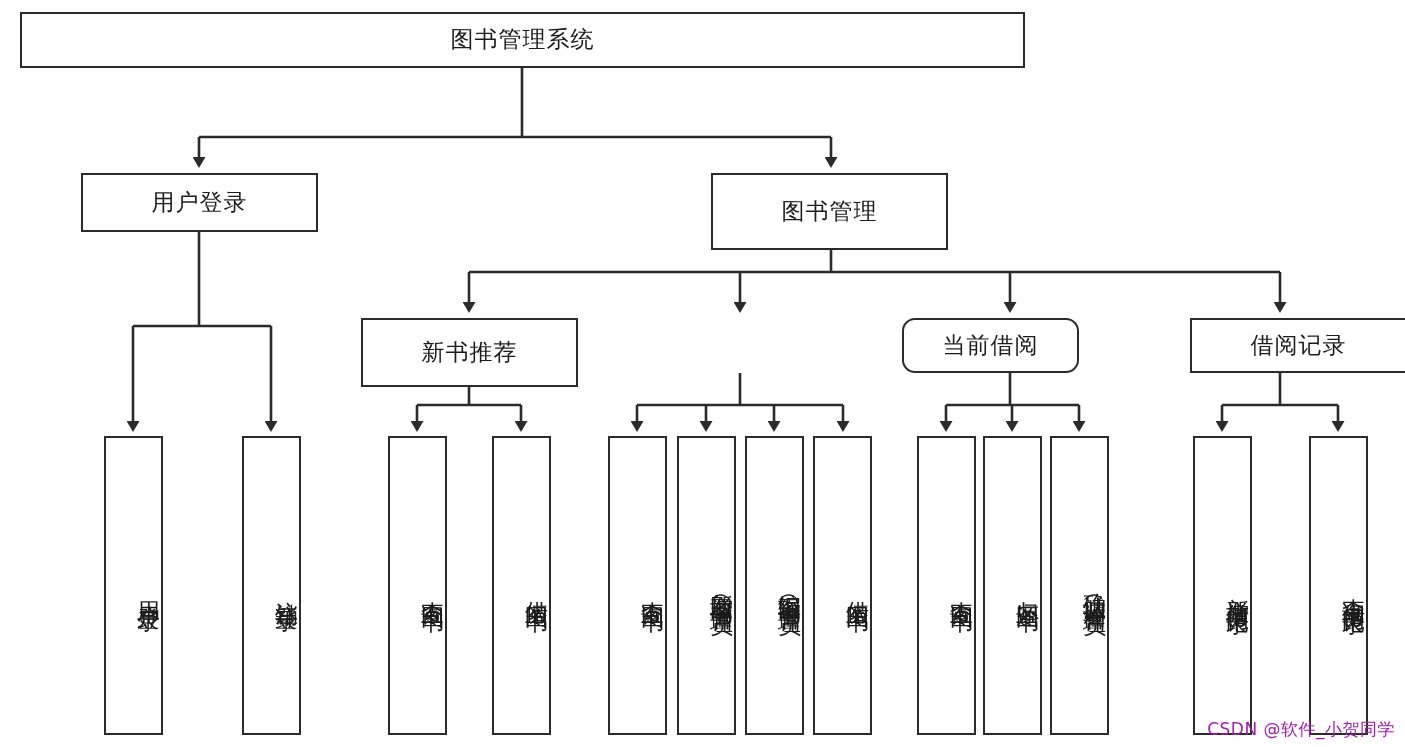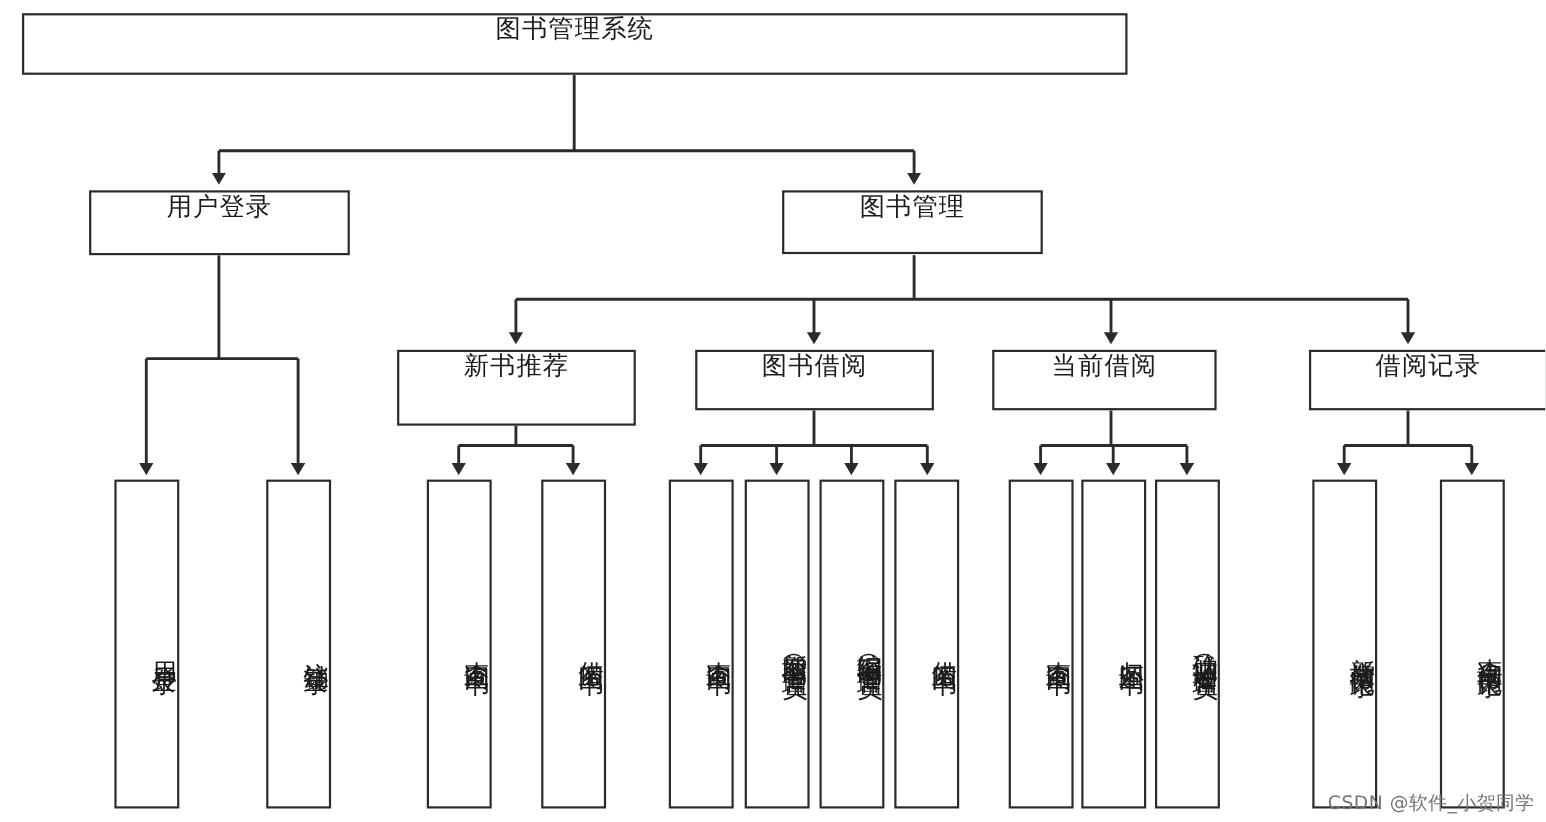--- a/index.html
+++ b/index.html
@@ -23,21 +23,21 @@
     top: 0;
     width: 1405px;
     height: 747px;
   }
   .node {
     position: absolute;
     box-sizing: border-box;
     border: 2.5px solid #2b2b2b;
     background: #ffffff;
     display: flex;
-    align-items: flex-start;
+    align-items: center;
     justify-content: center;
     color: #1b1b1b;
     z-index: 2;
   }
   .node.horiz {
     font-size: 23px;
     letter-spacing: 1px;
     line-height: 1.2;
   }
   .node.vert {
@@ -52,21 +52,21 @@
   }
   .node-label {
     display: block;
     white-space: nowrap;
   }
   #watermark {
     position: absolute;
     right: 10px;
     bottom: 6px;
     font-size: 17px;
-    color: #737373;
+    color: #a21caf;
     letter-spacing: 0.5px;
     z-index: 3;
     white-space: nowrap;
   }
 </style>
 </head>
 <body>
 
 <div id="canvas">
 
@@ -120,31 +120,28 @@
     </g>
   </svg>
 
   <div class="node horiz" style="left:20px; top:12px; width:1005px; height:56px;">
     <span class="node-label">图书管理系统</span>
   </div>
 
   <div class="node horiz" style="left:81px; top:173px; width:237px; height:59px;">
     <span class="node-label">用户登录</span>
   </div>
-  <div class="node horiz" style="left:711px; top:173px; width:237px; height:58px;">
+  <div class="node horiz" style="left:711px; top:173px; width:237px; height:77px;">
     <span class="node-label">图书管理</span>
   </div>
 
   <div class="node horiz" style="left:361px; top:318px; width:217px; height:69px;">
     <span class="node-label">新书推荐</span>
   </div>
-  <div class="node horiz" style="left:632px; top:318px; width:217px; height:55px;">
-    <span class="node-label">图书借阅</span>
-  </div>
-  <div class="node horiz" style="left:902px; top:318px; width:204px; height:55px;">
+  <div class="node horiz" style="left:902px; top:318px; width:177px; height:55px;border-radius:13px;">
     <span class="node-label">当前借阅</span>
   </div>
   <div class="node horiz" style="left:1172px; top:318px; width:217px; height:55px;margin-left:18px;">
     <span class="node-label">借阅记录</span>
   </div>
 
   <div class="node vert" style="left:104px; top:436px; width:59px; height:299px;">
     <span class="node-label">用户登录</span>
   </div>
   <div class="node vert" style="left:242px; top:436px; width:59px; height:299px;">

